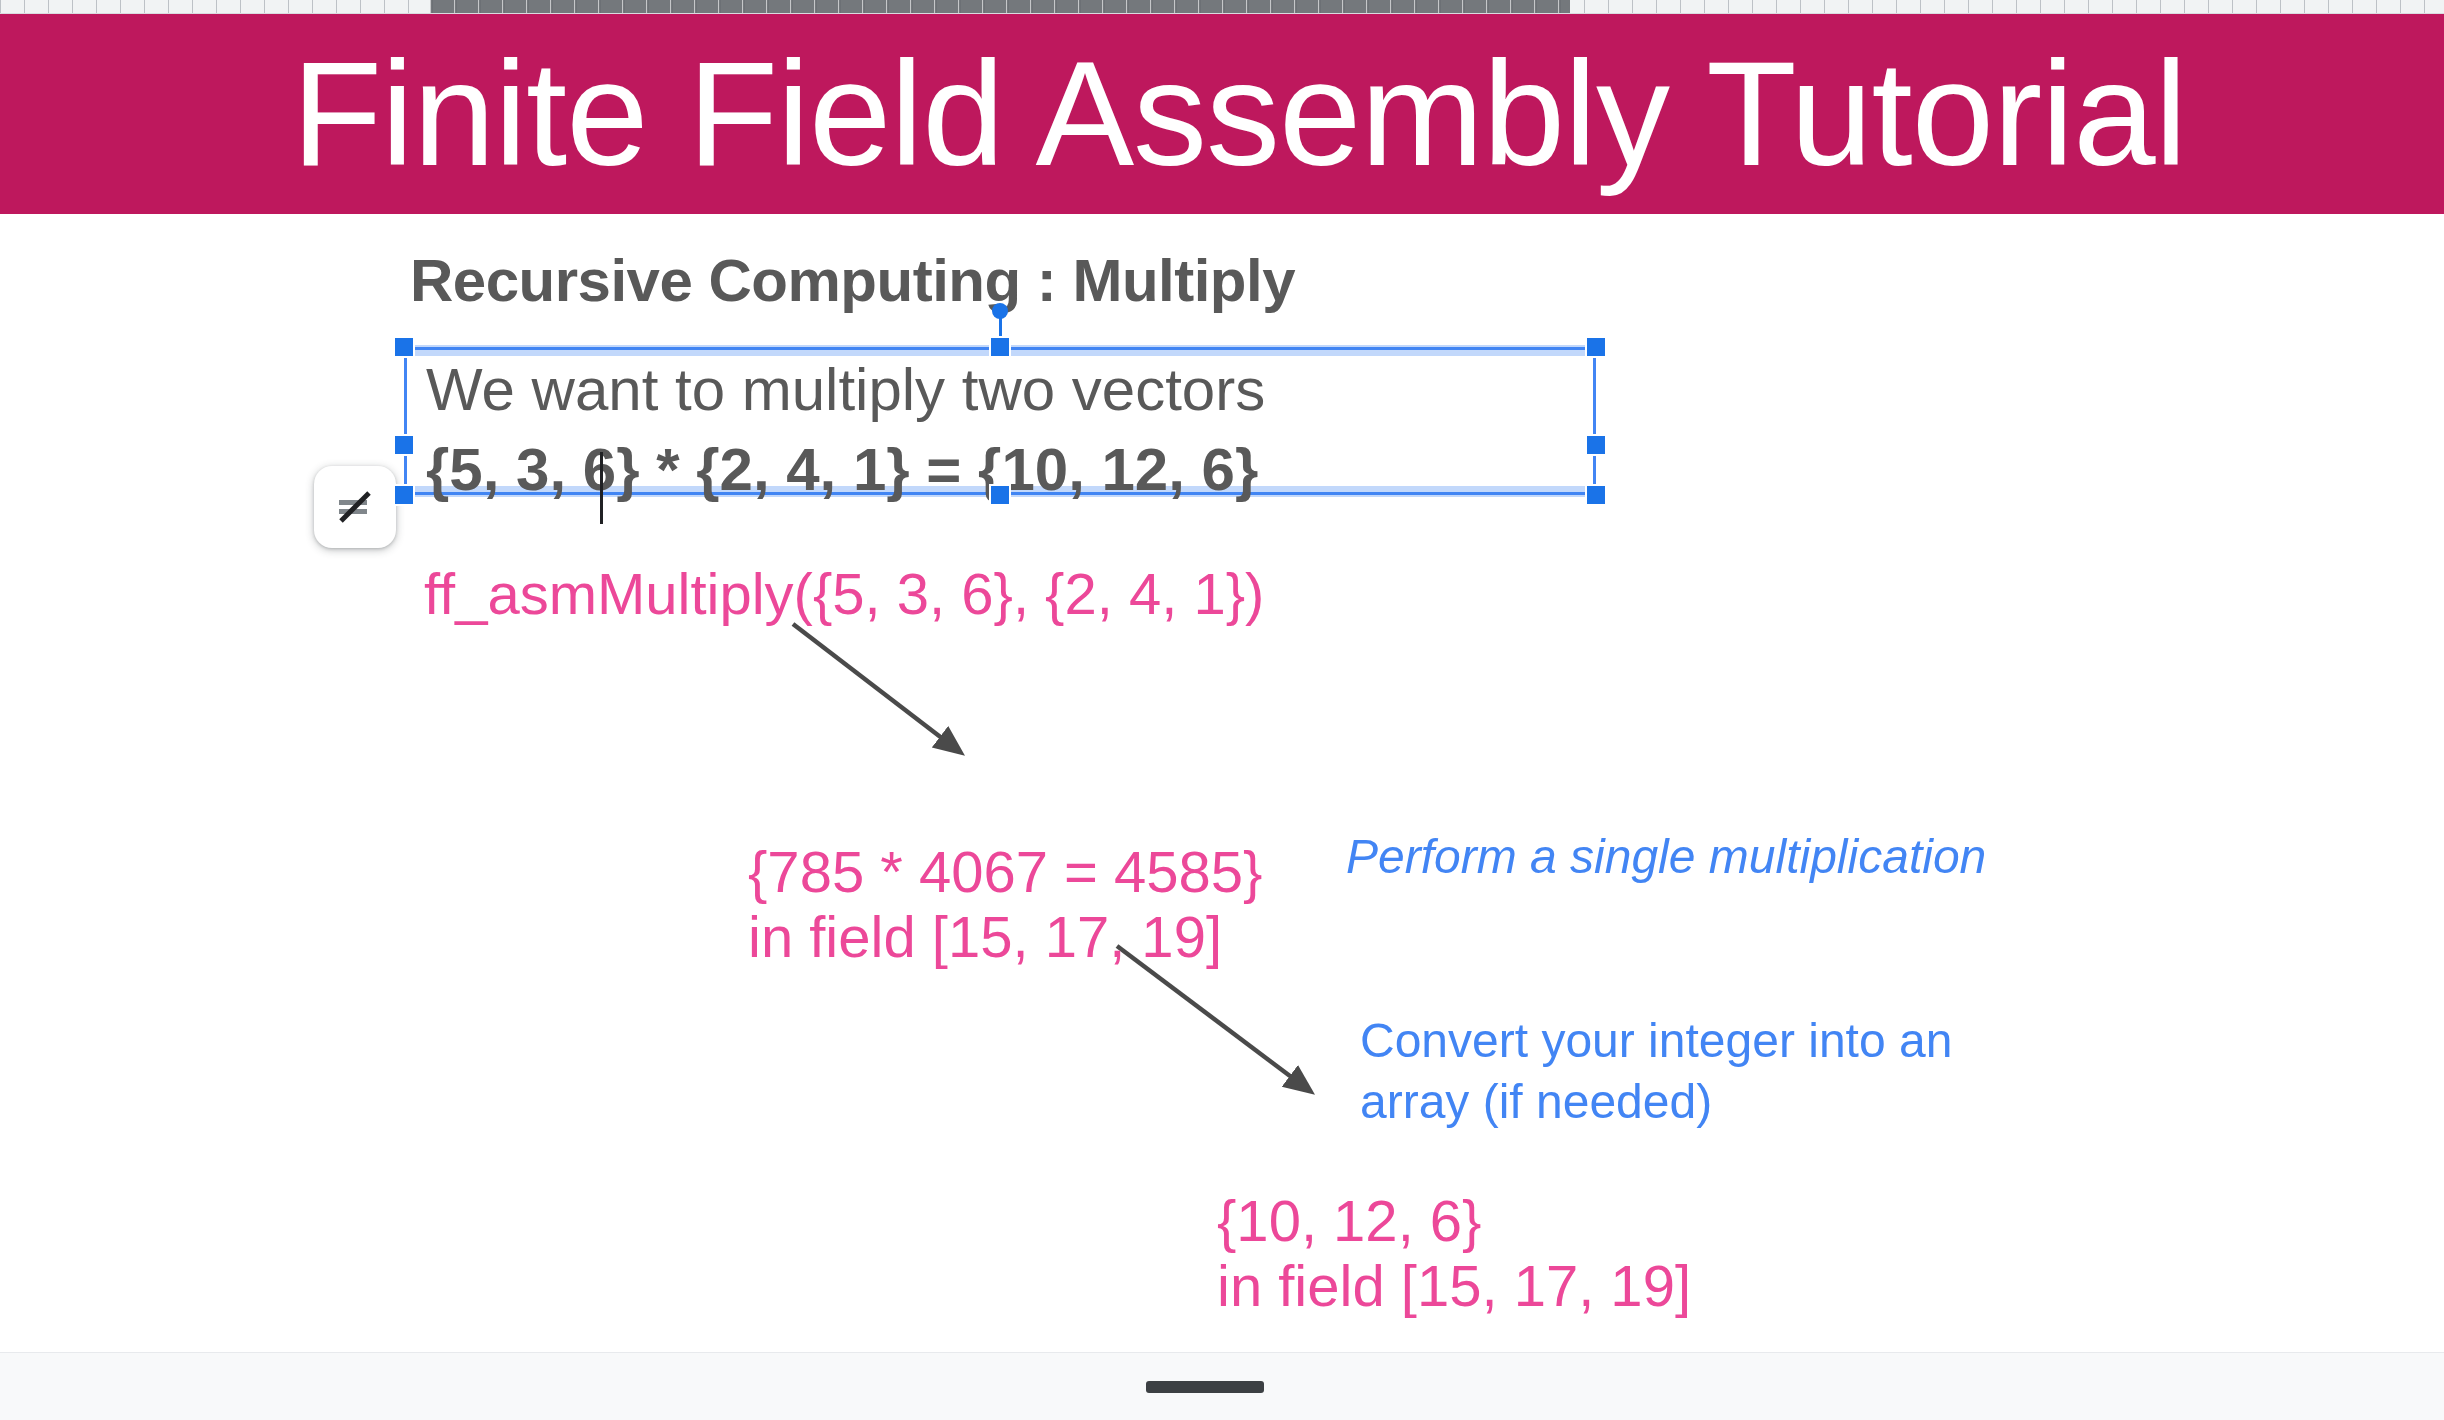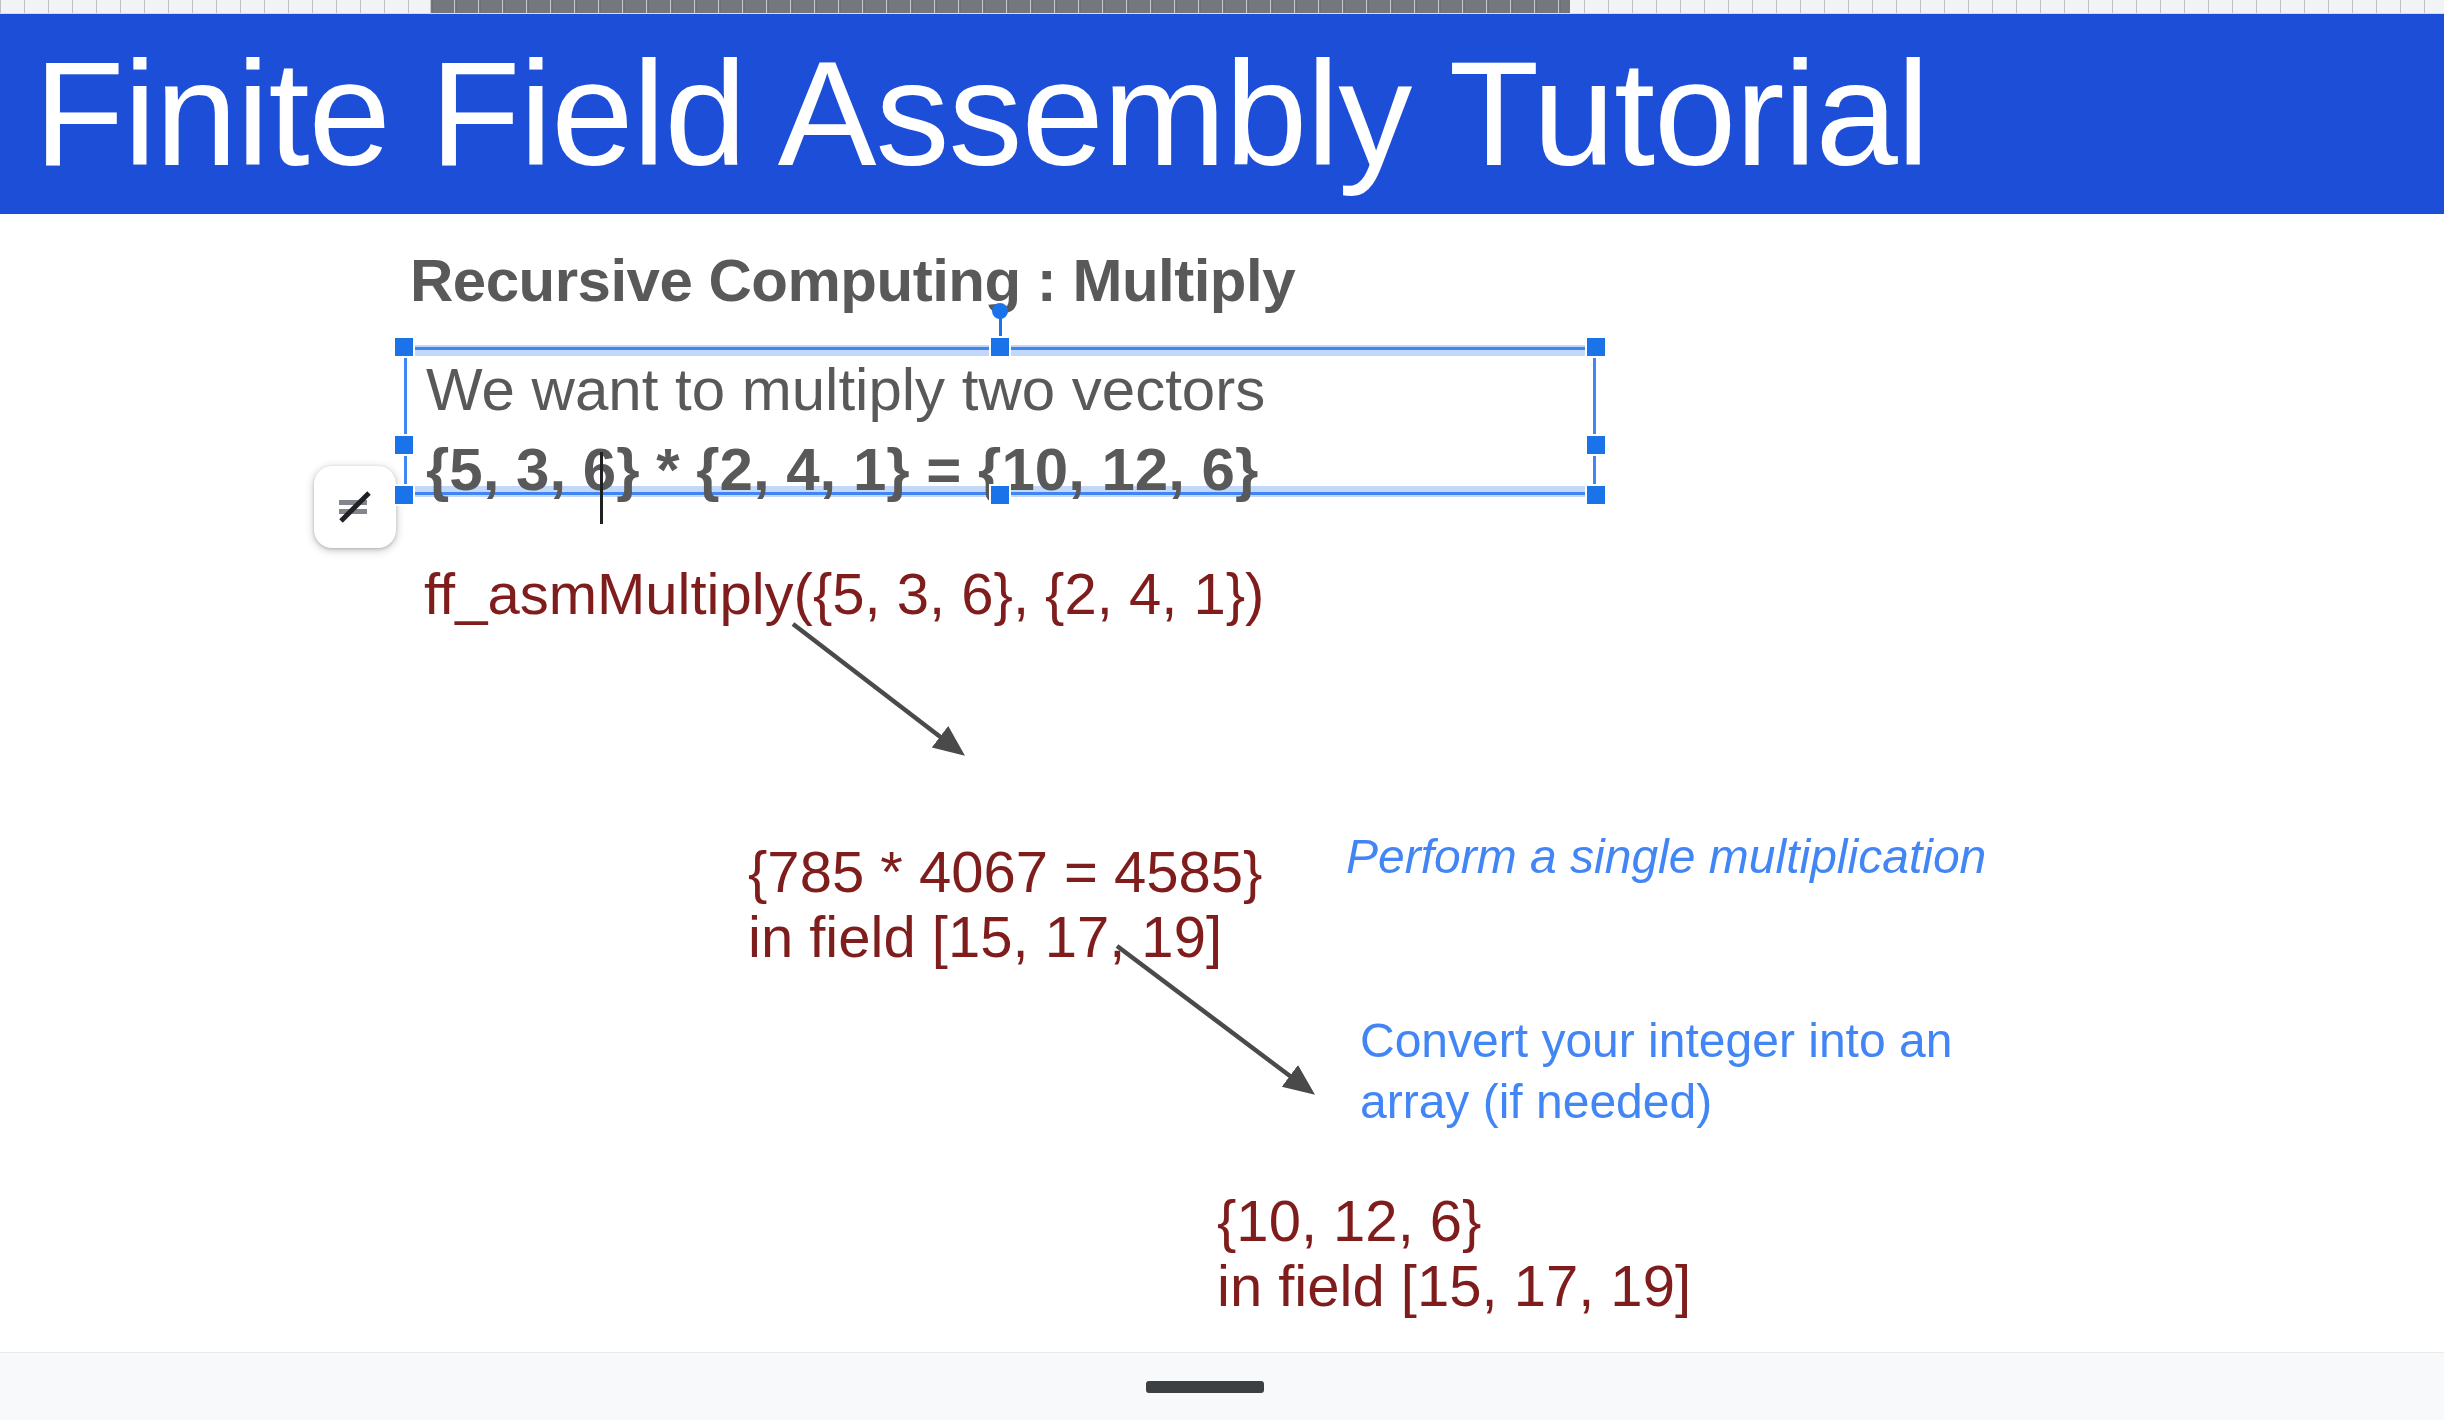--- a/index.html
+++ b/index.html
@@ -55,23 +55,24 @@
     left: 0; top: 14px;
     width: 2444px; height: 1338px;
     background: #ffffff;
   }
 
   
   #title-banner {
     position: absolute;
     left: 0; top: 0;
     width: 2444px; height: 200px;
-    background: #1d4ed8;
+    background: #be185d;
     display: flex;
     align-items: center;
+    justify-content: center;
   }
   #title-banner .title-text {
     color: #ffffff;
     font-size: 148px;
     line-height: 1;
     font-weight: 400;
     letter-spacing: -1px;
     padding-left: 34px;
     white-space: nowrap;
     font-family: "Liberation Sans", "DejaVu Sans", sans-serif;
@@ -173,21 +174,21 @@
     background: #ffffff;
     box-shadow: 0 2px 8px rgba(60,64,67,.32), 0 1px 3px rgba(60,64,67,.22);
     display: flex;
     align-items: center;
     justify-content: center;
   }
 
   
   .body-text {
     position: absolute;
-    color: #7f1d1d;
+    color: #ec4899;
     font-size: 58px;
     line-height: 1.12;
     white-space: pre-line;
     font-family: "Liberation Sans", "DejaVu Sans", sans-serif;
   }
   #blk-call    { left: 424px;  top: 548px; }
   #blk-mid     { left: 748px;  top: 826px; }
   #blk-bottom  { left: 1172px; top: 1175px; margin-left: 45px; }
 
   .annot-text {

